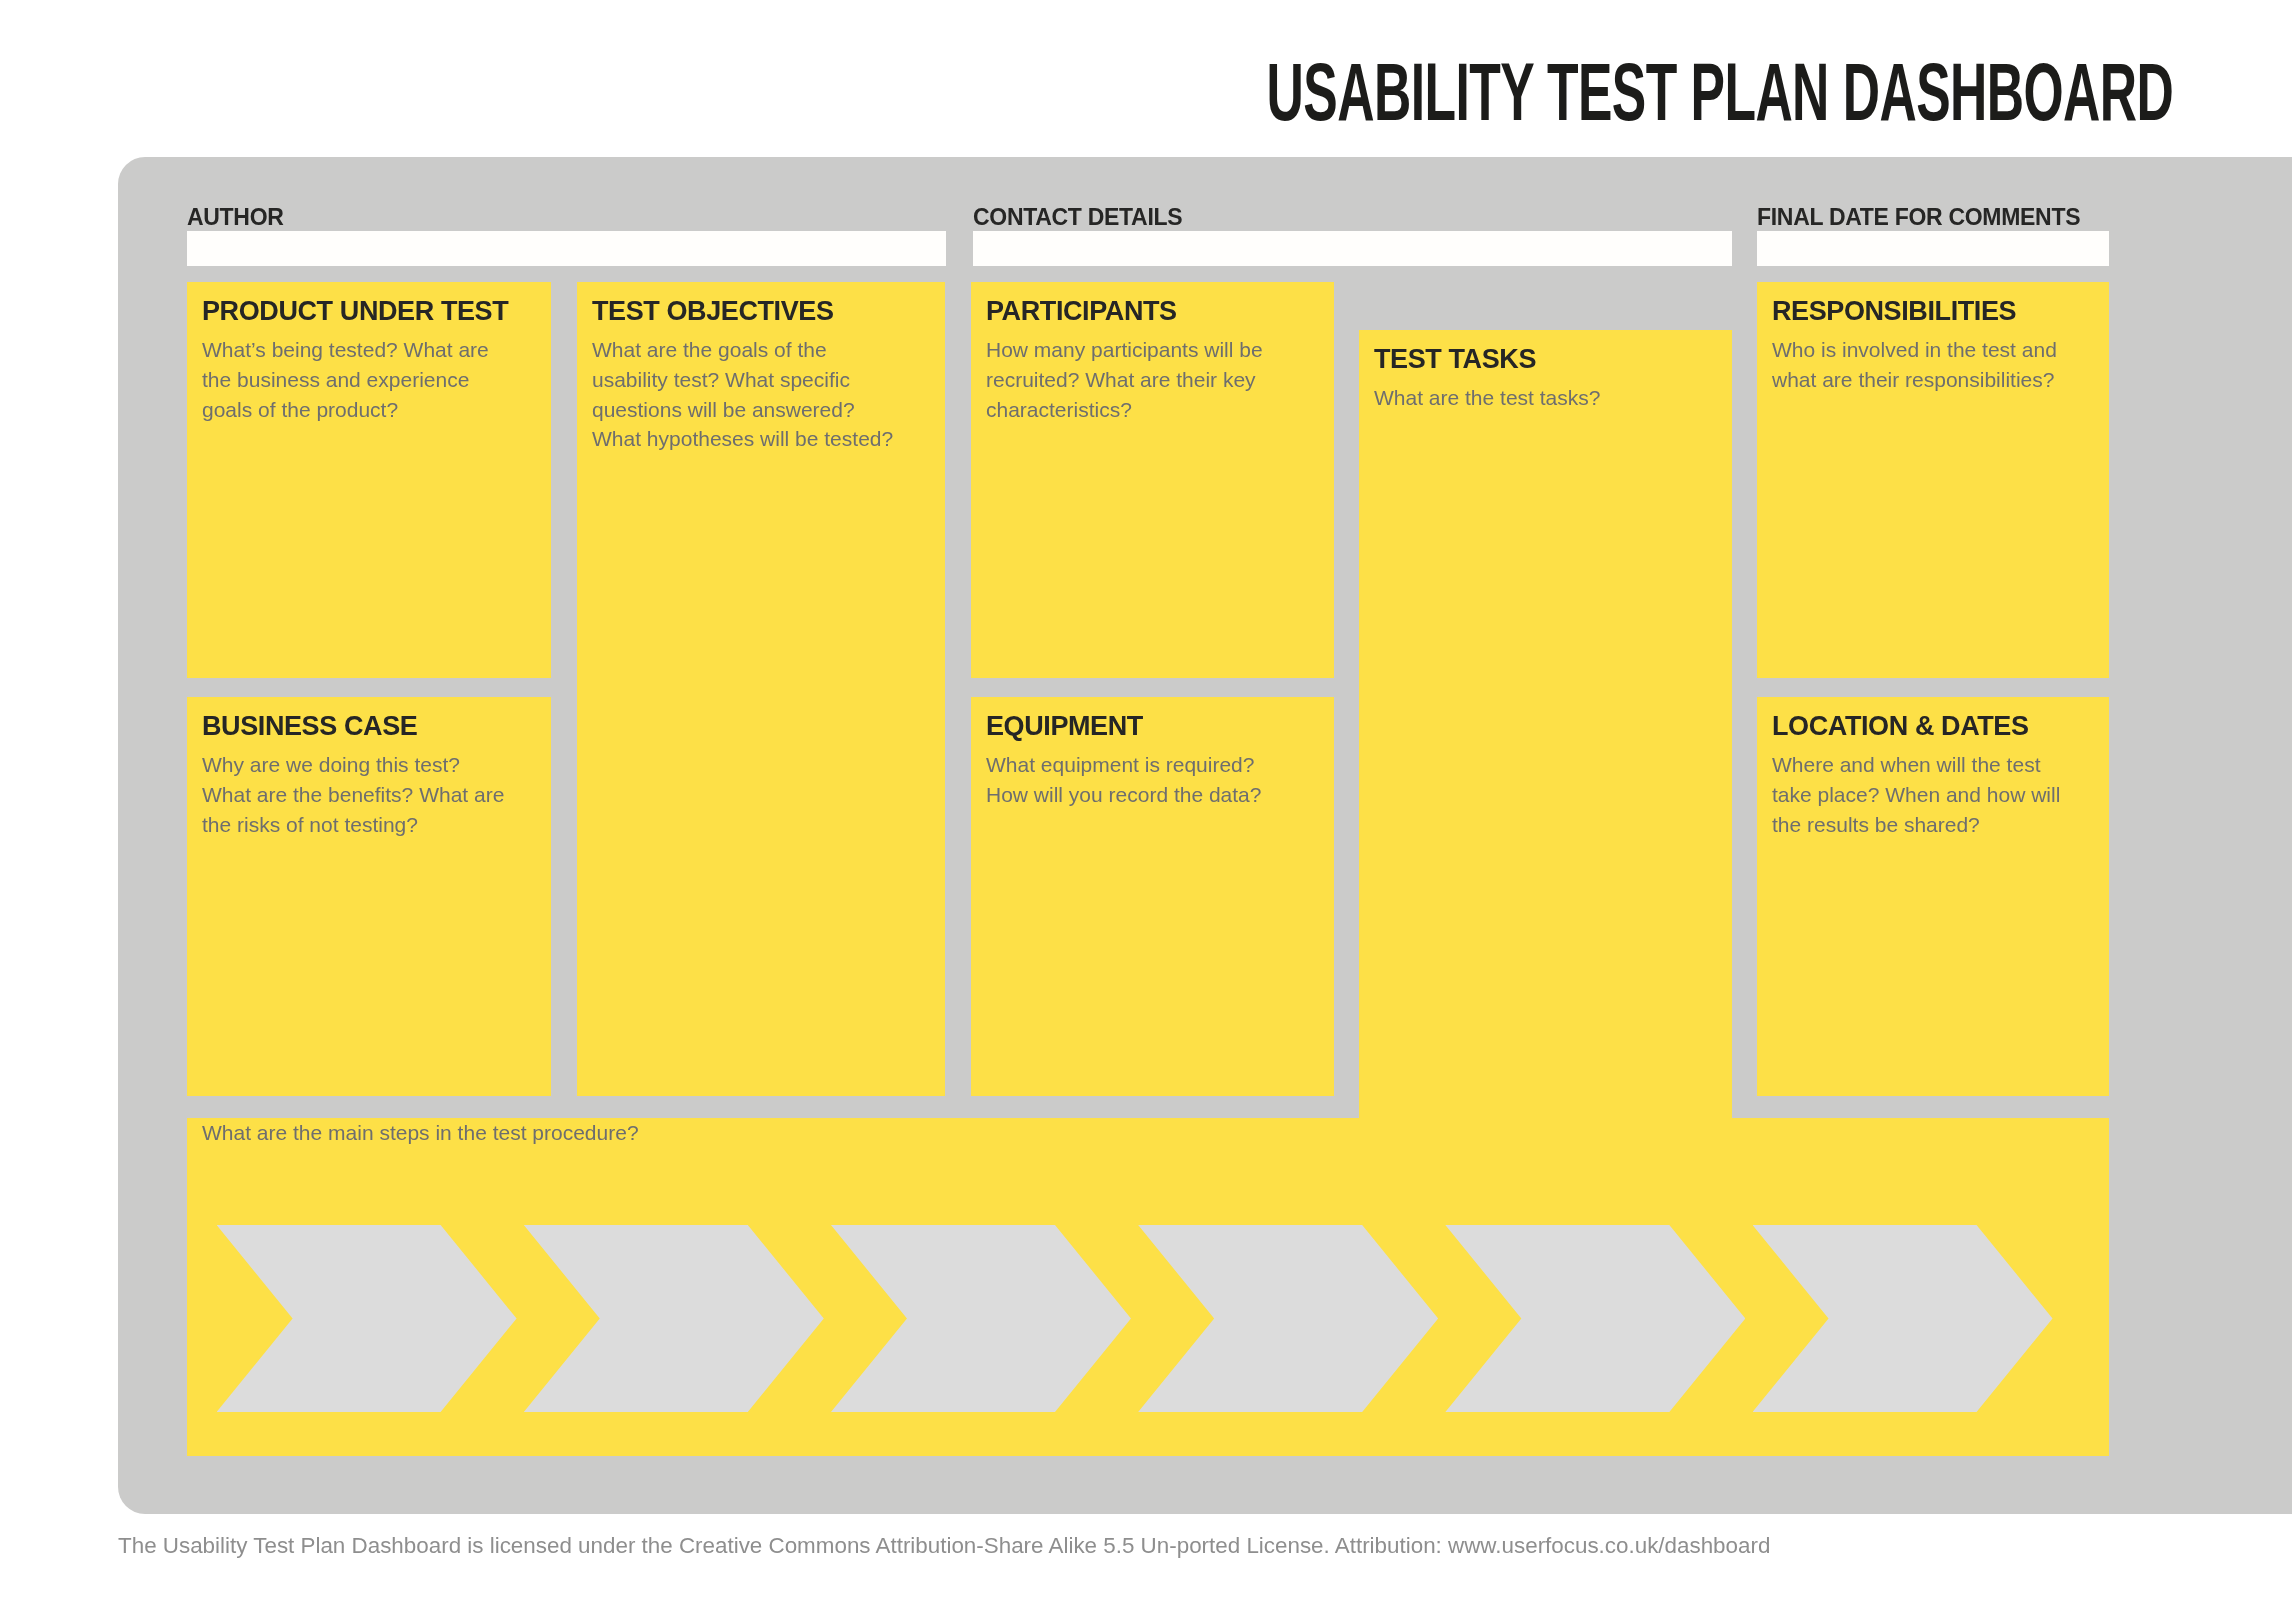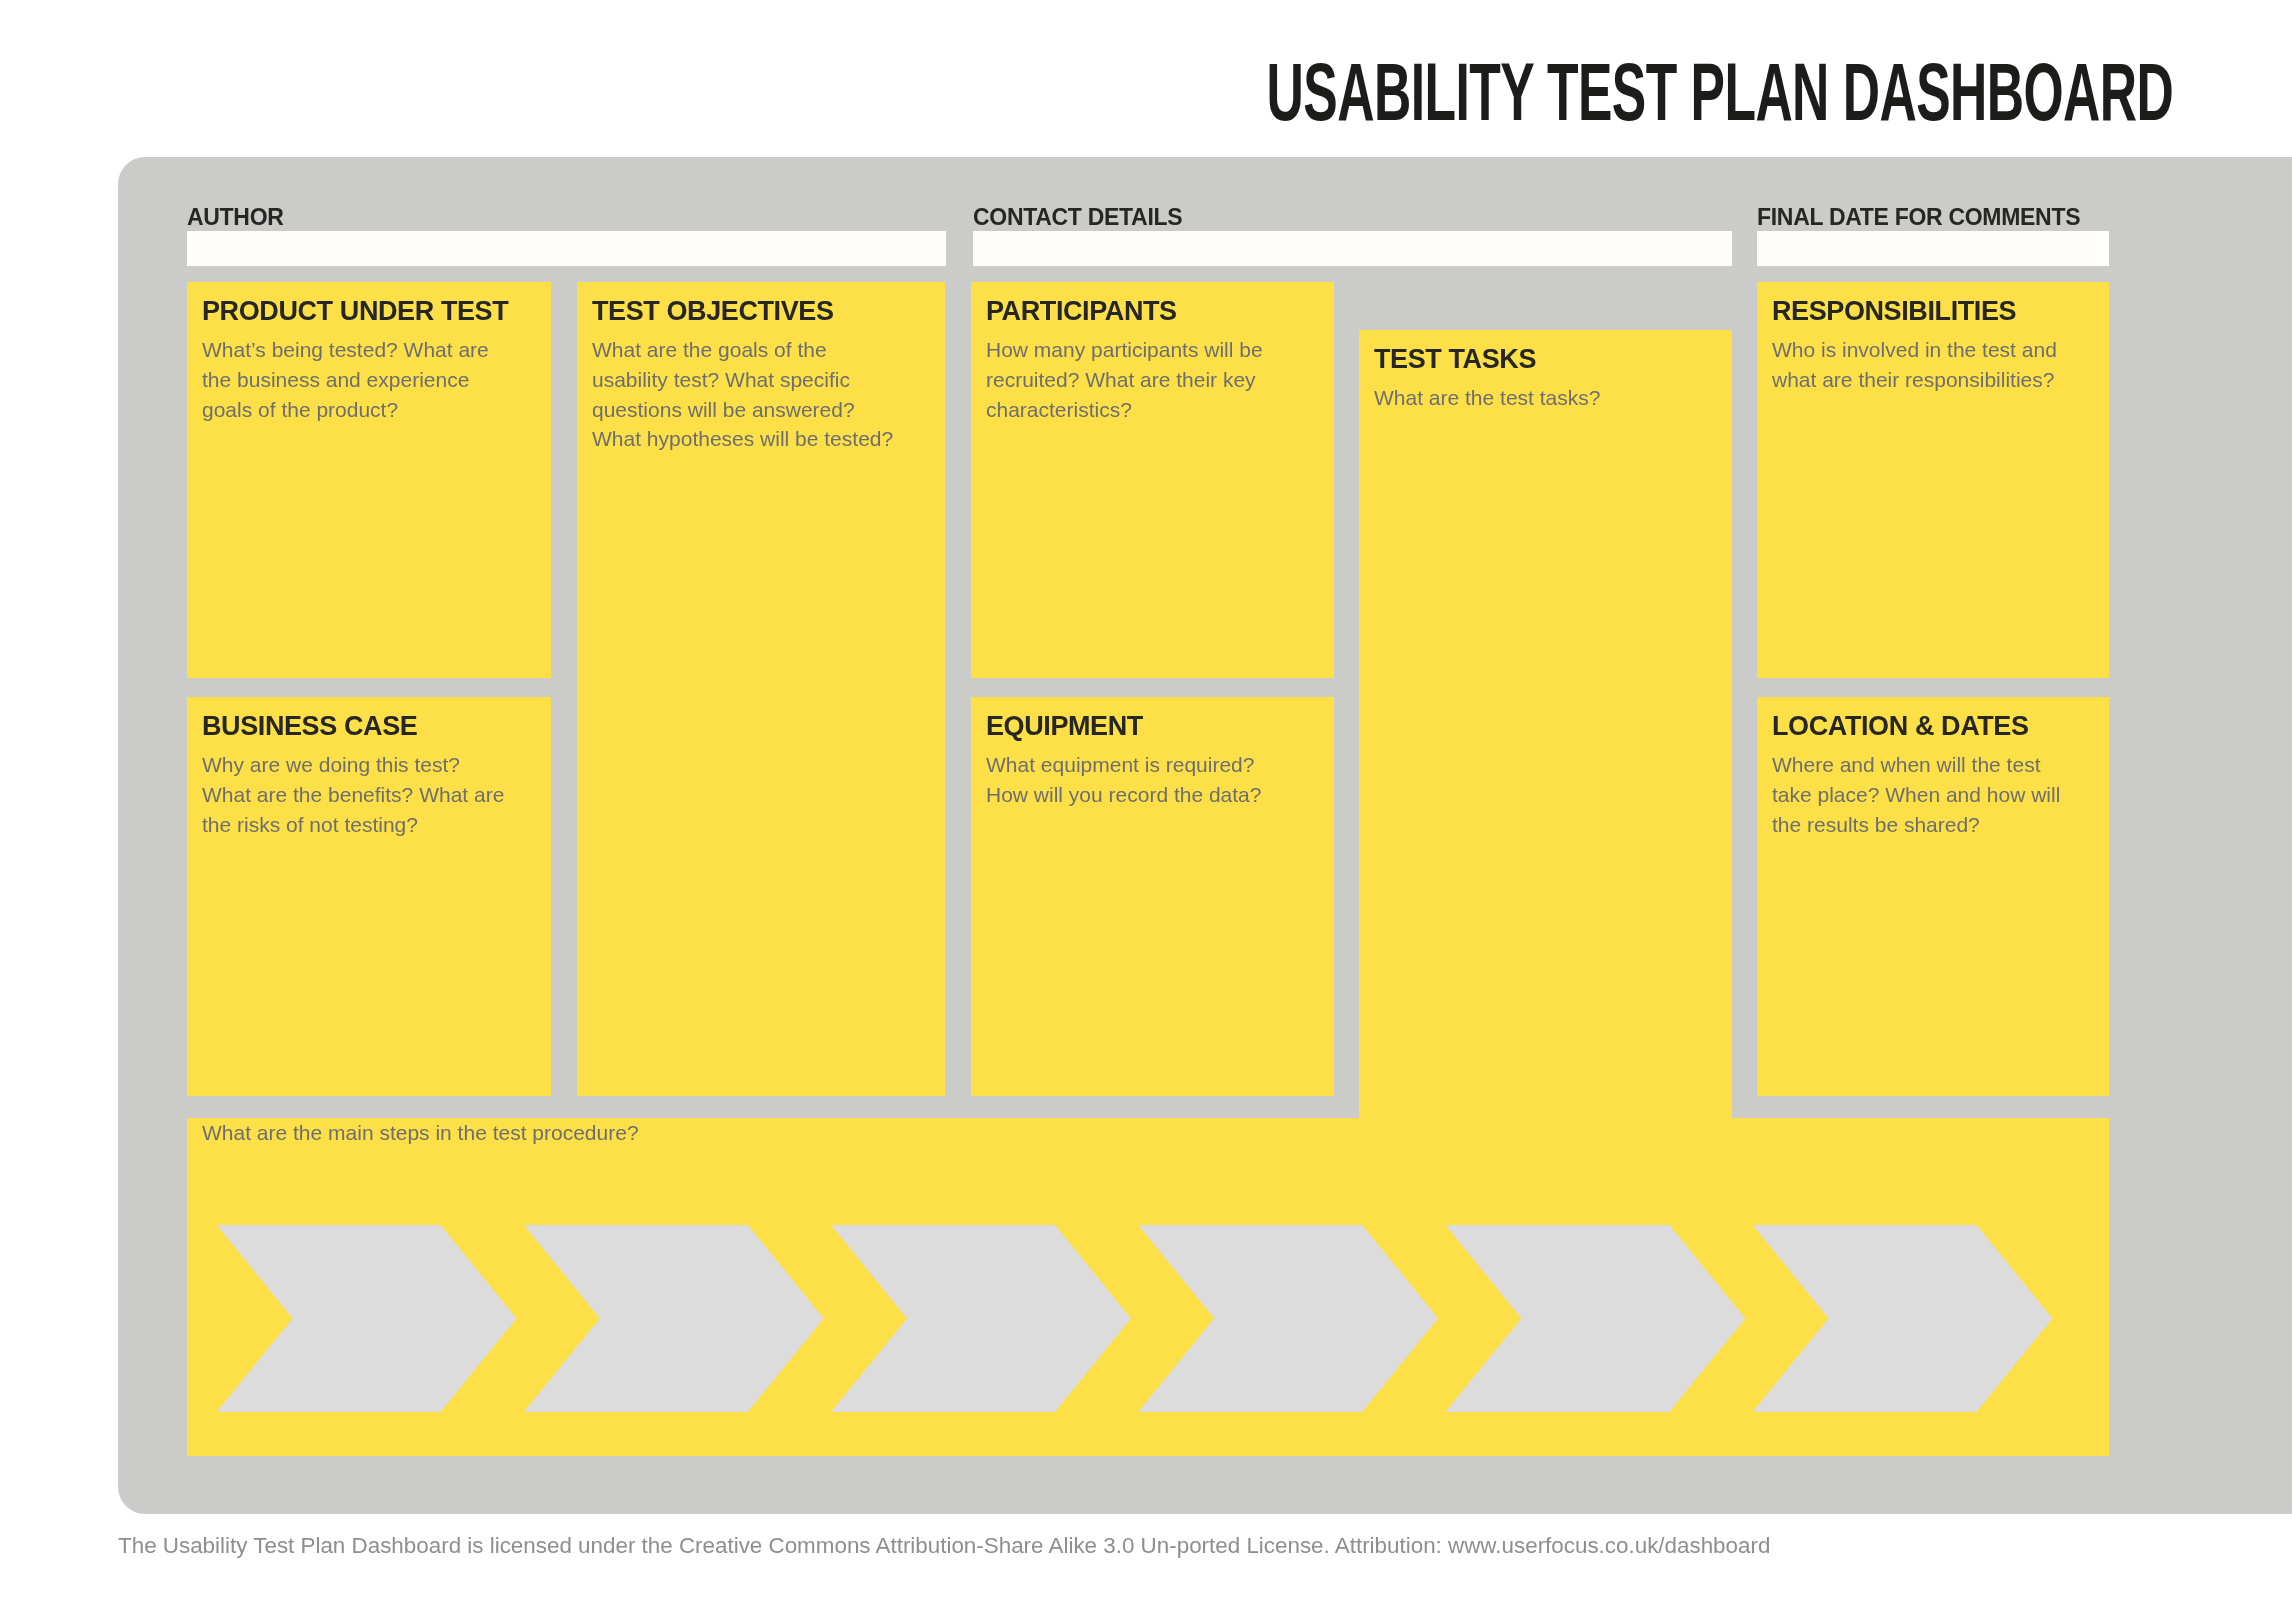--- a/index.html
+++ b/index.html
@@ -137,16 +137,16 @@
           <div class="chevron"></div>
           <div class="chevron"></div>
           <div class="chevron"></div>
           <div class="chevron"></div>
           <div class="chevron"></div>
         </div>
     </div>
 
   </div>
 
-  <div class="footer">The Usability Test Plan Dashboard is licensed under the Creative Commons Attribution-Share Alike 3.0 Un-ported License. Attribution: www.userfocus.co.uk/dashboard</div>
+  <div class="footer">The Usability Test Plan Dashboard is licensed under the Creative Commons Attribution-Share Alike 5.5 Un-ported License. Attribution: www.userfocus.co.uk/dashboard</div>
 
 </div>
 
 
 </body></html>

